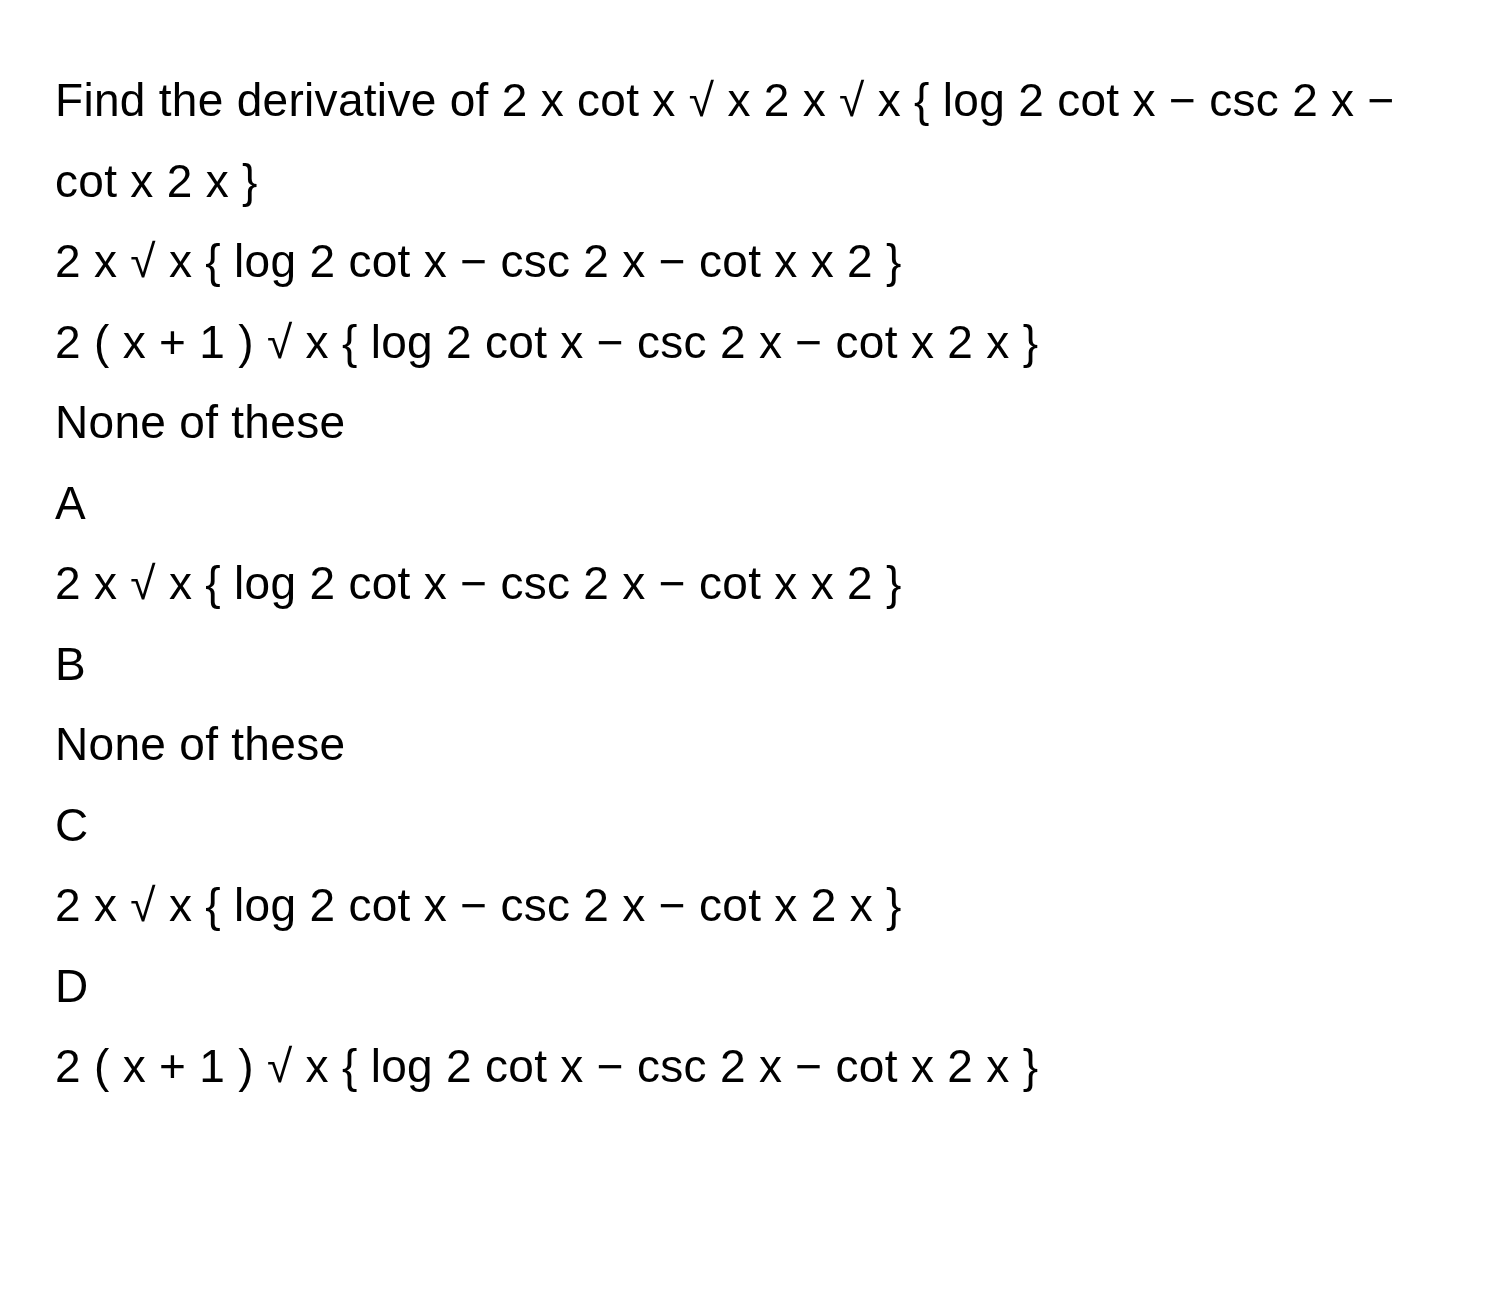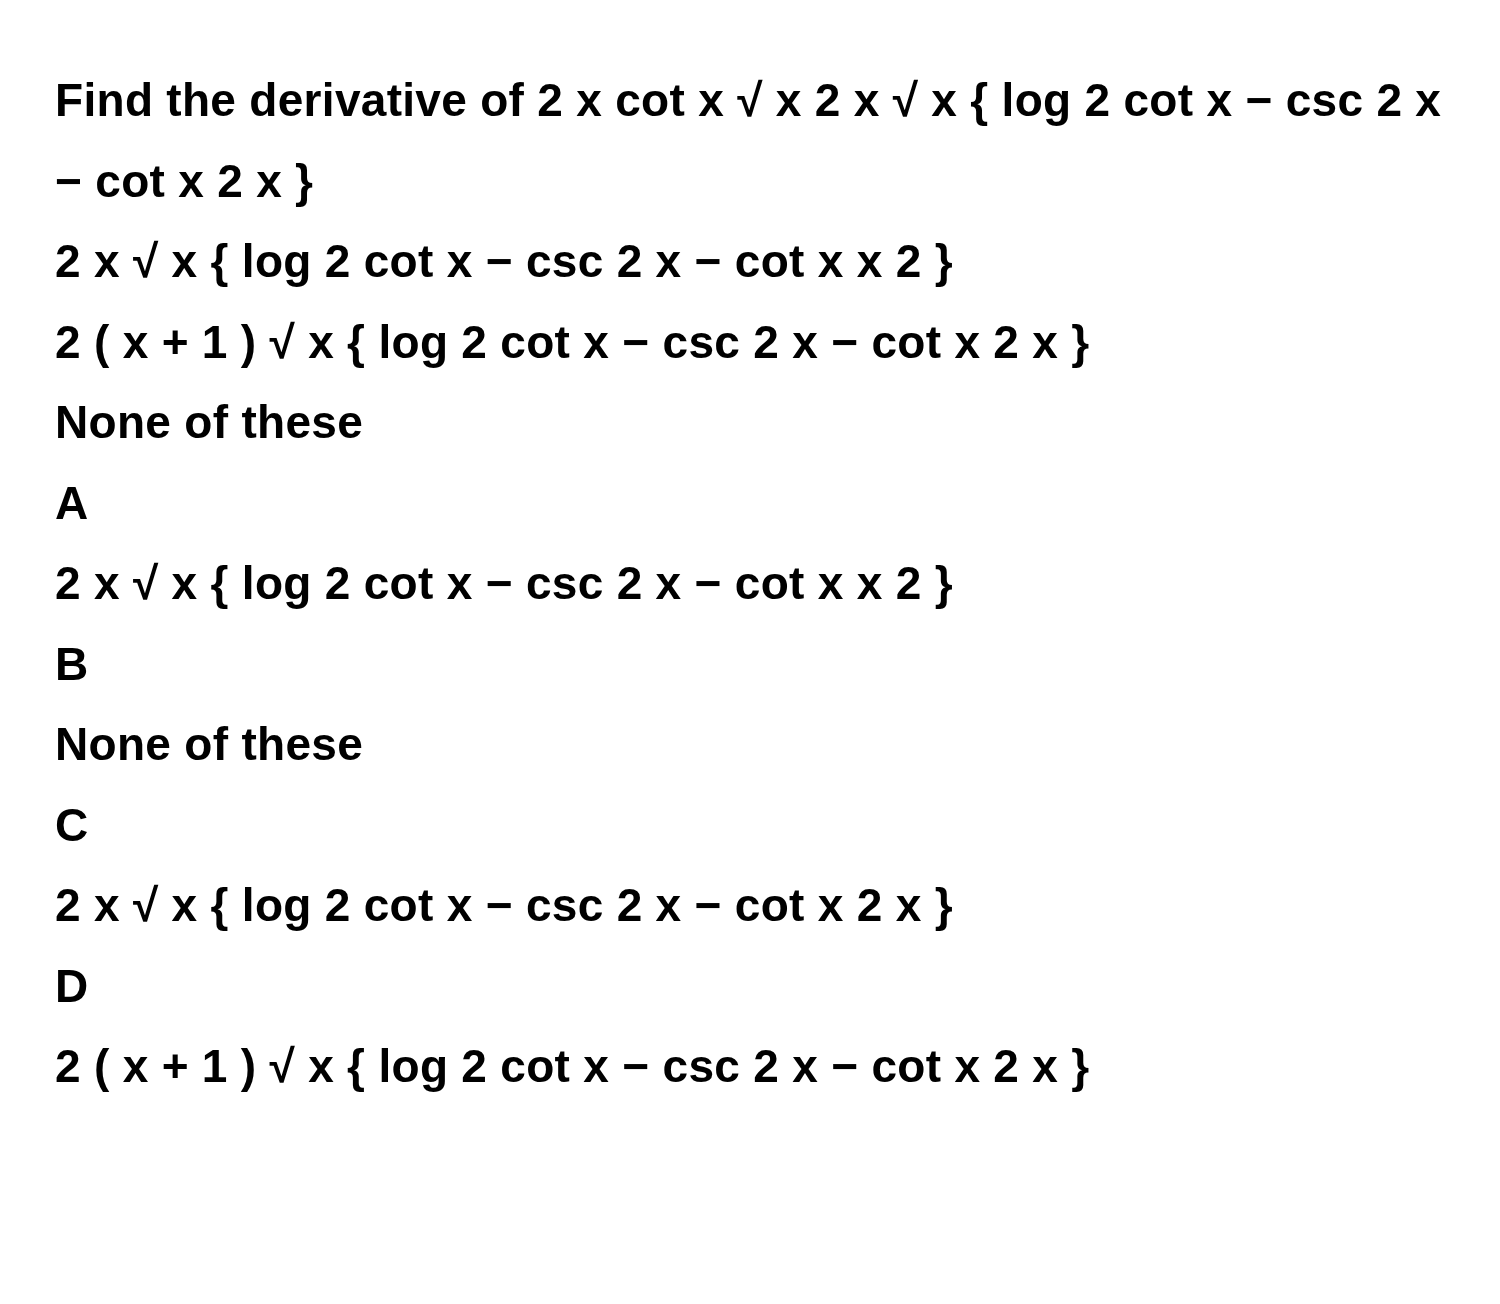--- a/index.html
+++ b/index.html
@@ -1,19 +1,18 @@
 <!DOCTYPE html>
 <html><head>
   <meta charset="utf-8">
   <style>
     * {
       margin: 0;
       padding: 0;
       box-sizing: border-box;
-      font-weight: bold;
     }
     body {
       width: 1500px;
       height: 1304px;
       background: #ffffff;
       font-family: -apple-system, BlinkMacSystemFont, "Segoe UI", Helvetica, Arial, sans-serif;
       padding: 60px 55px;
       color: #000000;
       font-size: 46px;
       line-height: 1.75;

